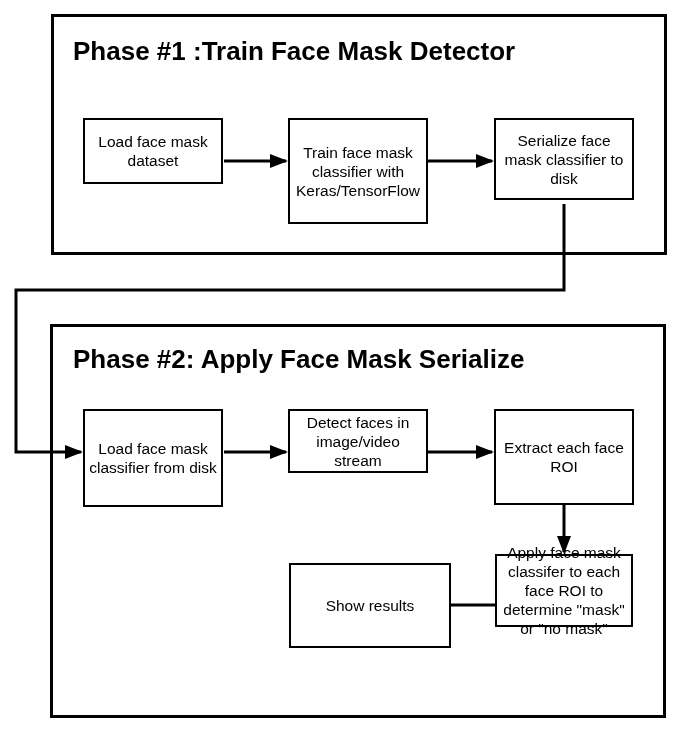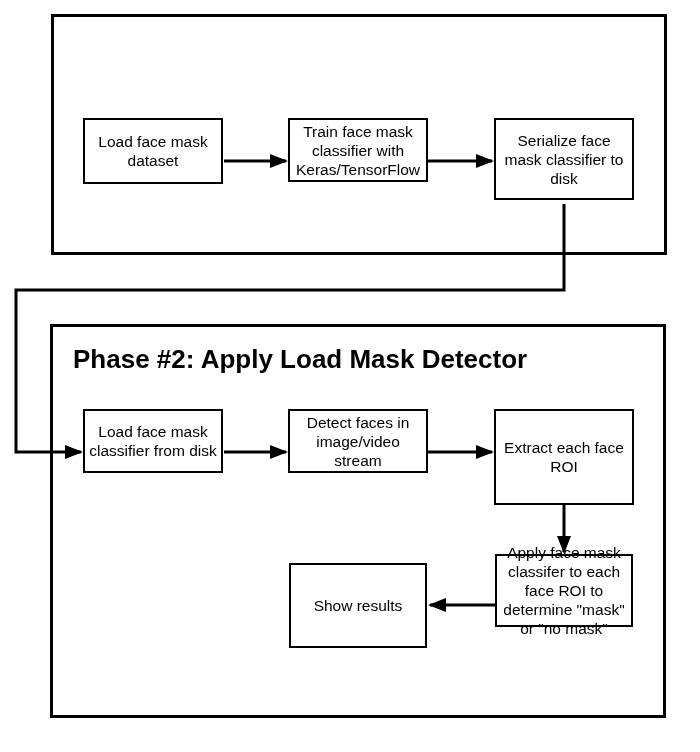--- a/index.html
+++ b/index.html
@@ -51,27 +51,27 @@
     display: flex;
     align-items: center;
     justify-content: center;
     text-align: center;
     font-size: 15.5px;
     line-height: 19px;
     padding: 0 3px;
     z-index: 3;
   }
   .n1 { left: 83px;  top: 118px; height: 66px; }
-  .n2 { left: 288px; top: 118px; height: 64px; }
+  .n2 { left: 288px; top: 118px; height: 106px; }
   .n3 { left: 494px; top: 118px; height: 82px; }
-  .n4 { left: 83px;  top: 409px; height: 64px; }
+  .n4 { left: 83px;  top: 409px; height: 98px; }
   .n5 { left: 288px; top: 409px; height: 64px; }
   .n6 { left: 494px; top: 409px; height: 96px; }
   .n7 { left: 495px; top: 554px; height: 73px; width: 138px; }
-  .n8 { left: 289px; top: 563px; height: 85px;  width: 138px; }
+  .n8 { left: 289px; top: 563px; height: 85px;  width: 162px; }
 </style>
 </head>
 <body>
 
 <div class="canvas">
 
   <div class="phase-box phase1"></div>
   <div class="phase-box phase2"></div>
 
   <svg class="connectors" viewBox="0 0 700 752" xmlns="http://www.w3.org/2000/svg">
@@ -82,21 +82,22 @@
     </defs>
     <path d="M224,161 H286" marker-end="url(#ah)"></path>
     <path d="M428,161 H492" marker-end="url(#ah)"></path>
     <path d="M564,204 V290 H16 V452 H81" marker-end="url(#ah)"></path>
     <path d="M224,452 H286" marker-end="url(#ah)"></path>
     <path d="M428,452 H492" marker-end="url(#ah)"></path>
     <path d="M564,495 V552" marker-end="url(#ah)"></path>
     <path d="M495,605 H430" marker-end="url(#ah)"></path>
   </svg>
 
-  <div class="phase-title title2">Phase #2: Apply Load Mask Detector</div>
+  <div class="phase-title title1">Phase #1 :Train Face Mask Detector</div>
+  <div class="phase-title title2">Phase #2: Apply Face Mask Serialize</div>
 
   <div class="node n1">
     <span>Load face mask dataset</span>
   </div>
   <div class="node n2">
     <span>Train face mask classifier with Keras/TensorFlow</span>
   </div>
   <div class="node n3">
     <span>Serialize face mask classifier to disk</span>
   </div>

